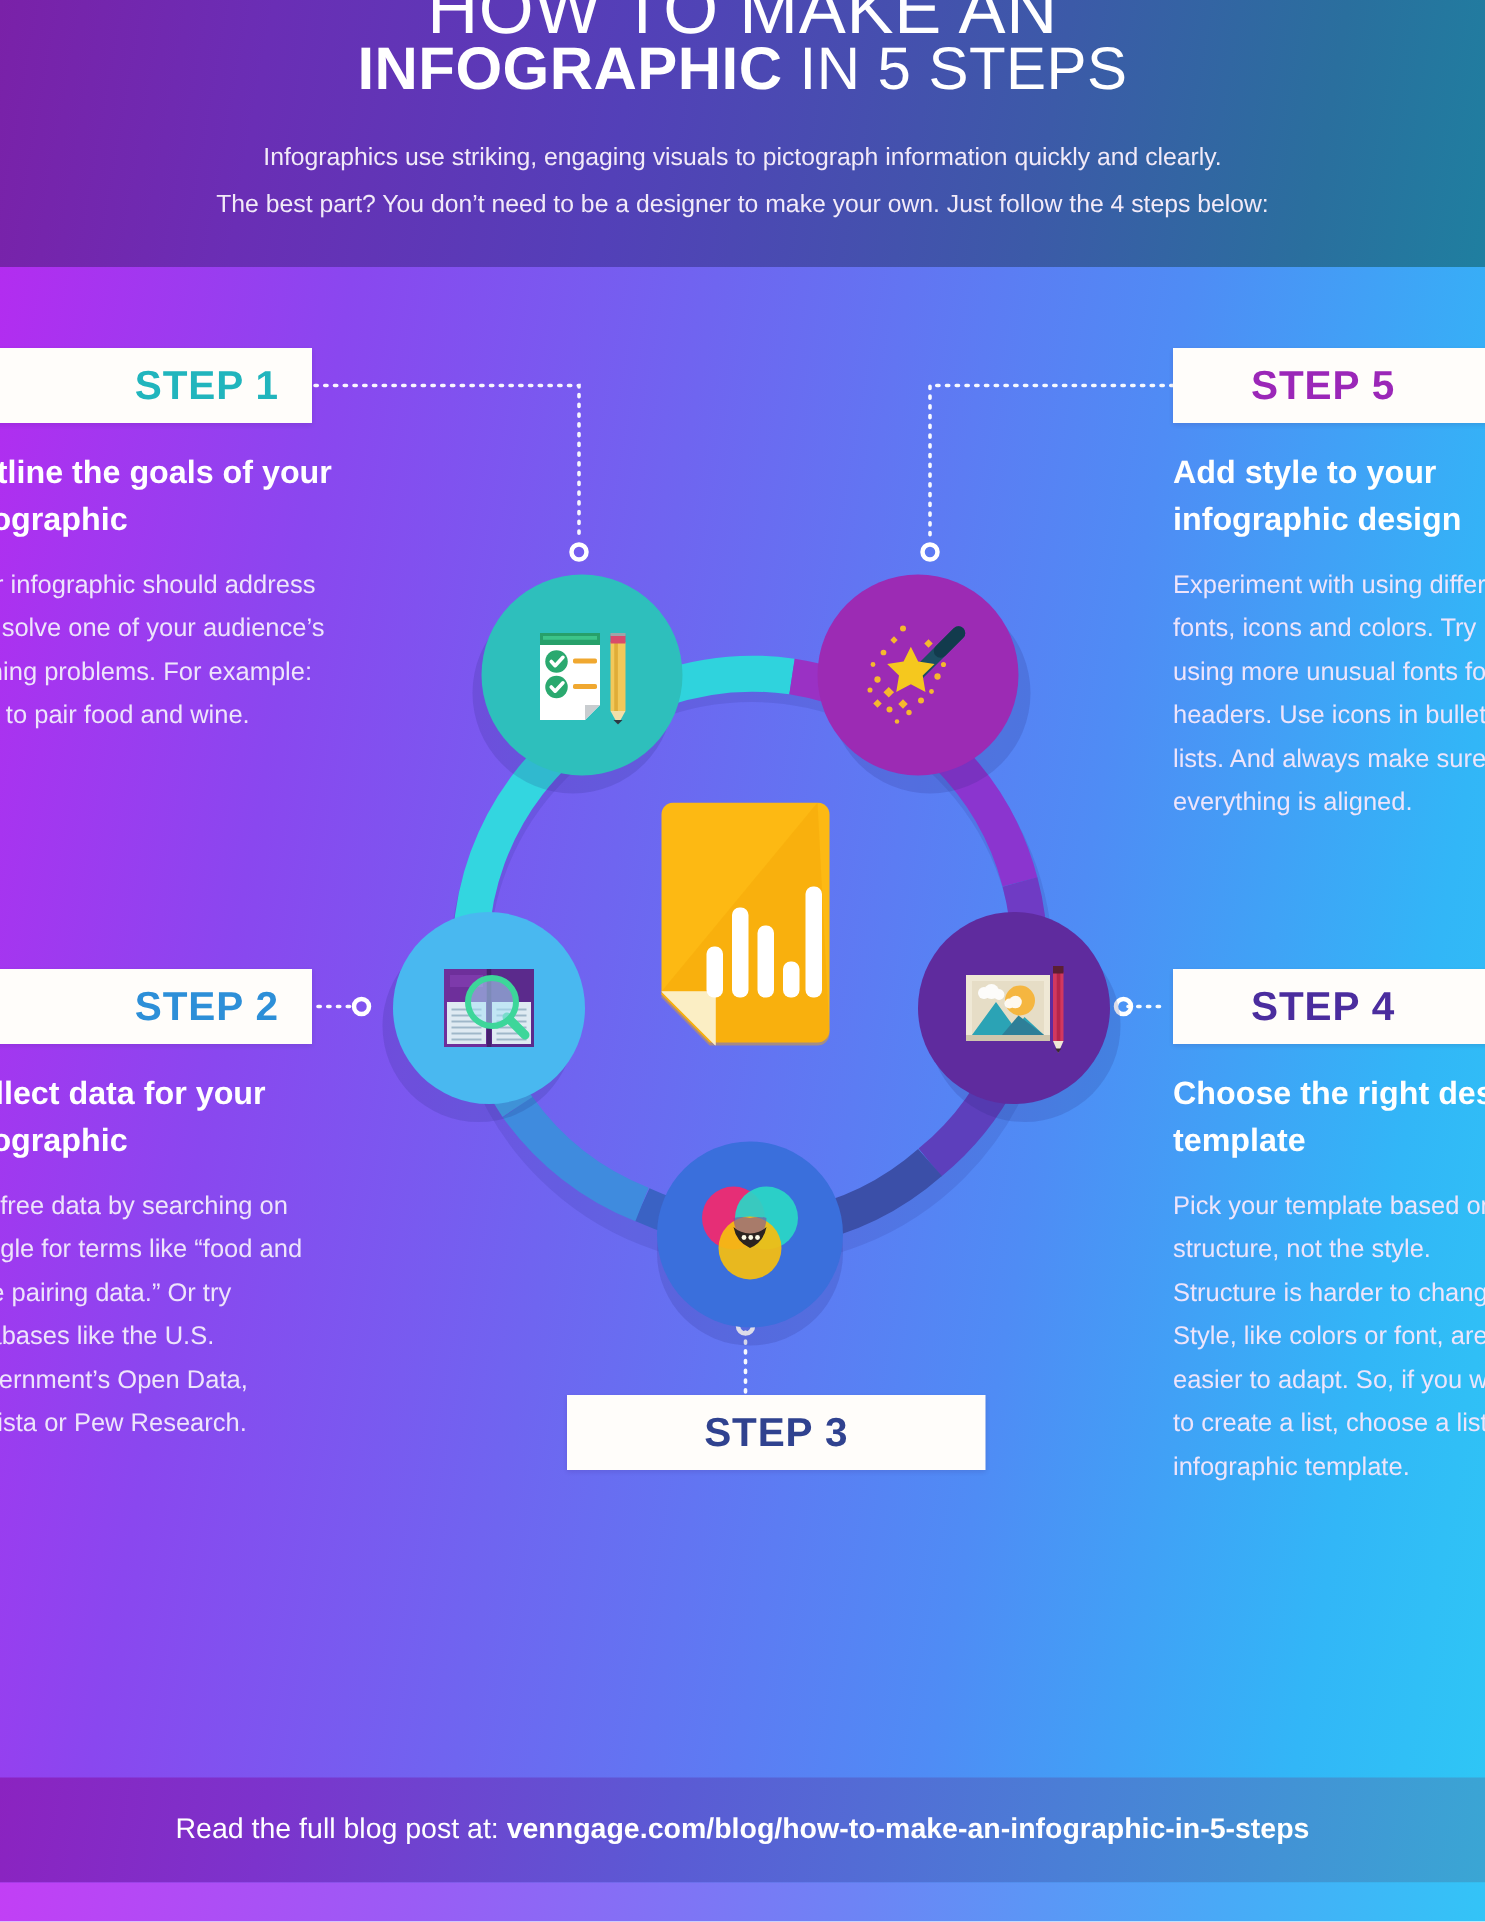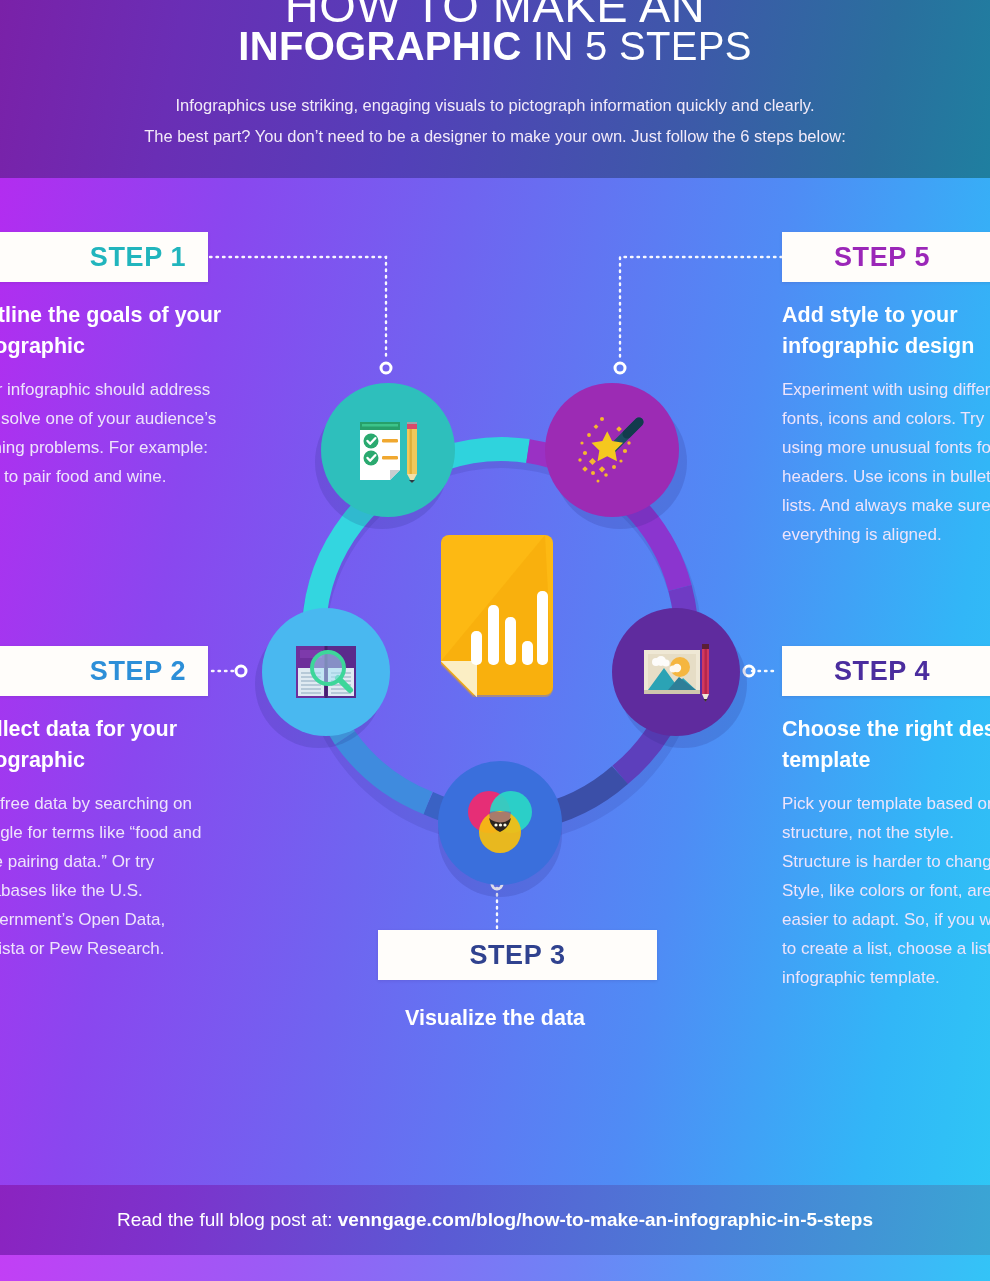--- a/index.html
+++ b/index.html
@@ -204,21 +204,21 @@
 
 <div class="poster">
 
   <div class="header">
     <div class="title-line1">HOW TO MAKE AN</div>
     <div class="title-line2">
       <span class="bold">INFOGRAPHIC</span><span class="light"> IN 5 STEPS</span>
     </div>
     <div class="subtitle">
       <div>Infographics use striking, engaging visuals to pictograph information quickly and clearly.</div>
-      <div>The best part? You don’t need to be a designer to make your own. Just follow the 6 steps below:</div>
+      <div>The best part? You don’t need to be a designer to make your own. Just follow the 4 steps below:</div>
     </div>
   </div>
 
   <svg class="conn-svg" viewBox="0 0 990 1281">
     <g stroke="#ffffff" stroke-width="2.4" stroke-dasharray="1.5 5" stroke-linecap="round" fill="none" opacity="0.95">
 
       <path d="M 210 257 L 386 257 L 386 360"></path>
 
       <path d="M 782 257 L 620 257 L 620 360"></path>
 
@@ -417,21 +417,20 @@
 
   <div class="step-box s4-box">
     <span class="label">STEP 4</span>
   </div>
   <div class="step-heading s4-head">Choose the right design template</div>
   <div class="step-body s4-body">Pick your template based on its structure, not the style. Structure is harder to change. Style, like colors or font, are easier to adapt. So, if you want to create a list, choose a list infographic template.</div>
 
   <div class="step-box s3-box">
     <span class="label">STEP 3</span>
   </div>
-  <div class="step-heading s3-head">Visualize the data</div>
 
   <div class="footer-bar">
     <div class="footer-text">
       <span>Read the full blog post at: </span><span class="url">venngage.com/blog/how-to-make-an-infographic-in-5-steps</span>
     </div>
   </div>
   <div class="bottom-strip"></div>
 
 </div>
 

